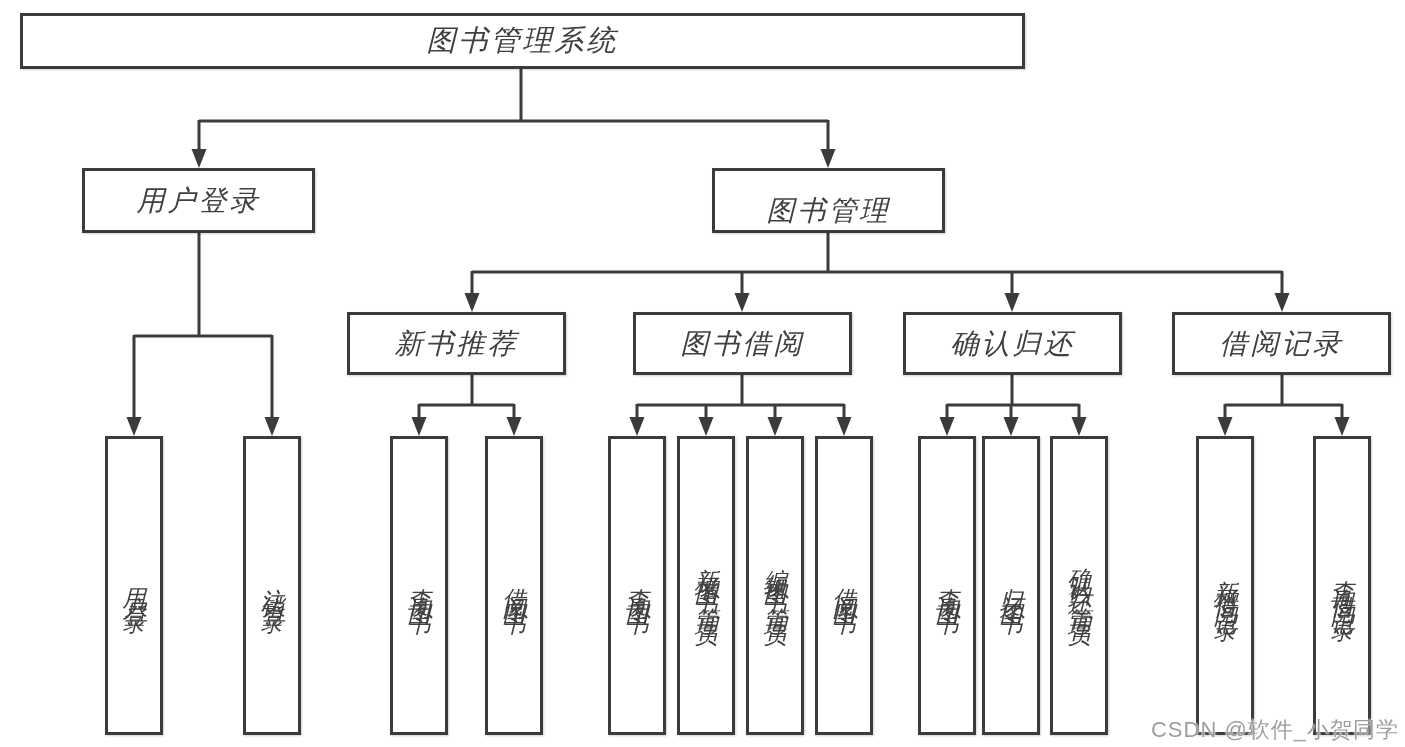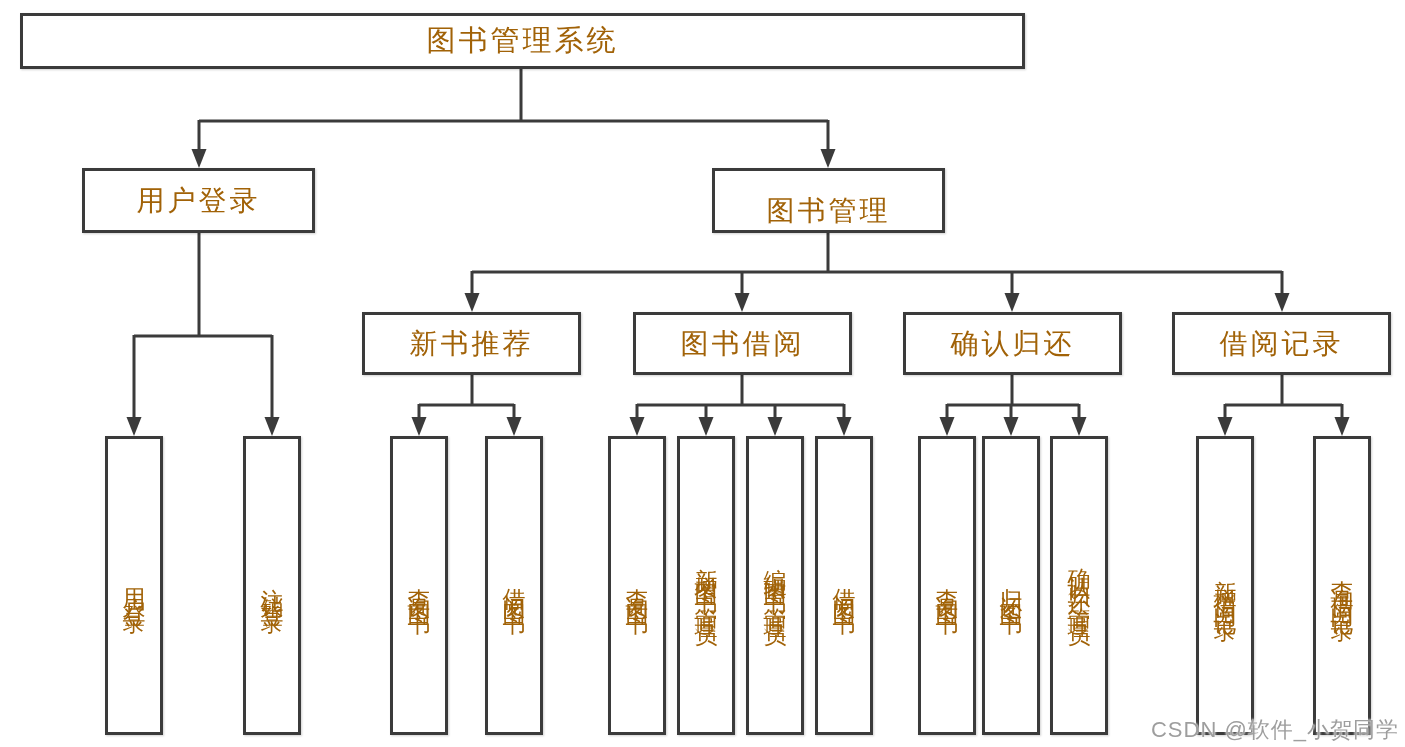--- a/index.html
+++ b/index.html
@@ -12,22 +12,23 @@
   }
   .wires{position:absolute;left:0;top:0;width:1405px;height:747px;}
   .node{
     position:absolute;
     box-sizing:border-box;
     border:3px solid #3b3b3b;
     background:#ffffff;
     display:flex;
     align-items:center;
     justify-content:center;
-    color:#a16207;
+    color:#404040;
     box-shadow:1px 1px 2px rgba(0,0,0,0.18);
+    font-style:italic;
   }
   .node.h span{
     font-size:28px;
     letter-spacing:3px;
     white-space:nowrap;
   }
   .node.root span{font-size:29px;}
   .node.v span{
     writing-mode:vertical-lr;
     font-size:23px;
@@ -88,21 +89,21 @@
     <span>图书管理系统</span>
   </div>
 
   <div class="node h" style="left:82px;top:168px;width:233px;height:65px;">
     <span>用户登录</span>
   </div>
   <div class="node h" style="left:712px;top:168px;width:233px;height:65px;align-items:flex-end;">
     <span>图书管理</span>
   </div>
 
-  <div class="node h" style="left:362px;top:312px;width:219px;height:63px;">
+  <div class="node h" style="left:347px;top:312px;width:219px;height:63px;">
     <span>新书推荐</span>
   </div>
   <div class="node h" style="left:633px;top:312px;width:219px;height:63px;">
     <span>图书借阅</span>
   </div>
   <div class="node h" style="left:903px;top:312px;width:219px;height:63px;">
     <span>确认归还</span>
   </div>
   <div class="node h" style="left:1172px;top:312px;width:219px;height:63px;">
     <span>借阅记录</span>

